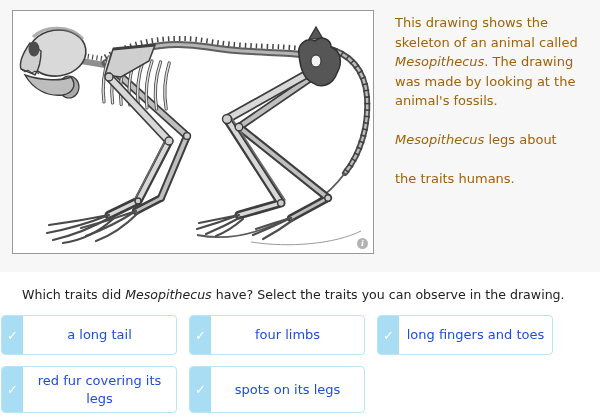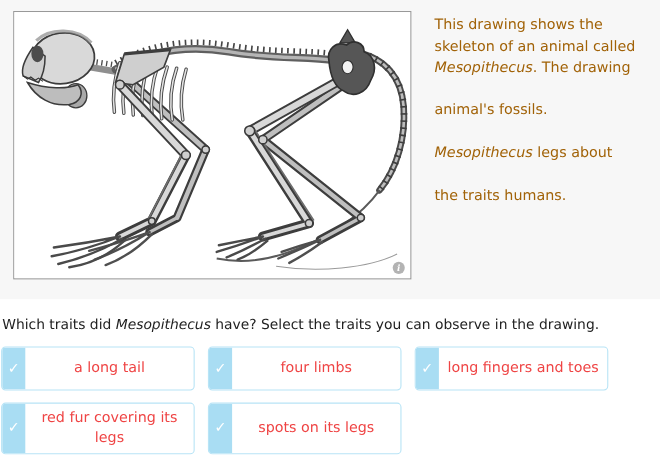--- a/index.html
+++ b/index.html
@@ -20,38 +20,38 @@
     font-family:"DejaVu Serif",serif;font-style:italic;font-weight:bold;
     font-size:8px;line-height:11px;text-align:center;cursor:pointer;
   }
   .description{
     position:absolute;left:395px;top:13px;width:205px;
     font-size:13px;line-height:19.5px;color:#a16207;
   }
   .description p{margin:0 0 19px 0;}
   .description i, .question i{font-style:italic;}
   
-  .question{padding:15px 0 0 2px;font-size:12.6px;color:#222;white-space:nowrap;}
+  .question{padding:15px 0 0 2px;font-size:12.6px;color:#222;white-space:nowrap;margin-left:20px;}
   
   .options{
     display:flex;flex-wrap:wrap;gap:11px 12px;
     width:600px;box-sizing:border-box;padding:13px 0 0 1px;
   }
   .opt{
     display:flex;width:176px;min-height:40px;box-sizing:border-box;
     border:1px solid #b8e4f6;border-radius:4px;background:#fff;
     overflow:hidden;cursor:pointer;padding:0;align-items:stretch;
   }
   .opt .tab{
     flex:0 0 21px;background:#a9ddf3;display:flex;align-items:center;
     justify-content:center;color:#fff;font-size:13px;font-weight:bold;
   }
   .opt .lbl{
     flex:1;display:flex;align-items:center;justify-content:center;
-    text-align:center;padding:5px 4px;font-size:13px;line-height:1.35;color:#ef4444;
+    text-align:center;padding:5px 4px;font-size:13px;line-height:1.35;color:#1d4ed8;
   }
 </style>
 </head>
 <body>
 
 <div class="page">
 
   <section class="prompt">
     <figure class="image-frame">
       <svg viewBox="0 0 360 242" xmlns="http://www.w3.org/2000/svg">
@@ -159,21 +159,21 @@
           <path d="M8,58 l4,3 l3,-2 l4,3 l3,-2 l4,3" stroke="#333333" stroke-width="1" fill="none"></path>
           <ellipse cx="21" cy="38" rx="5.5" ry="7.5" fill="#4c4c4c"></ellipse>
           <ellipse cx="56" cy="76" rx="10" ry="11" fill="#a9a9a9" stroke="#3c3c3c" stroke-width="1.2"></ellipse>
           <path d="M12,64 C20,78 34,86 50,84 C60,82 64,74 58,66 C48,70 30,70 12,64 Z" fill="#bdbdbd" stroke="#3c3c3c" stroke-width="1.4"></path>
         </g>
       </svg>
       <span class="info-icon">i</span>
     </figure>
 
     <div class="description" id="description">
-        <p><span>This drawing shows the</span><br><span>skeleton of an animal called</span><br><i>Mesopithecus</i><span>. The drawing</span><br><br><span>animal's fossils.</span></p>
+        <p><span>This drawing shows the</span><br><span>skeleton of an animal called</span><br><i>Mesopithecus</i><span>. The drawing</span><br><span>was made by looking at the</span><br><span>animal's fossils.</span></p>
         <p><i>Mesopithecus</i><span> legs about</span><br><br><span>the traits humans.</span></p>
       </div>
   </section>
 
   <div class="question" id="question"><span>Which traits did </span><i>Mesopithecus</i><span> have? Select the traits you can observe in the drawing.</span></div>
 
   <div class="options" id="options">
       <div class="opt">
         <span class="tab">✓</span>
         <span class="lbl">a long tail</span>

